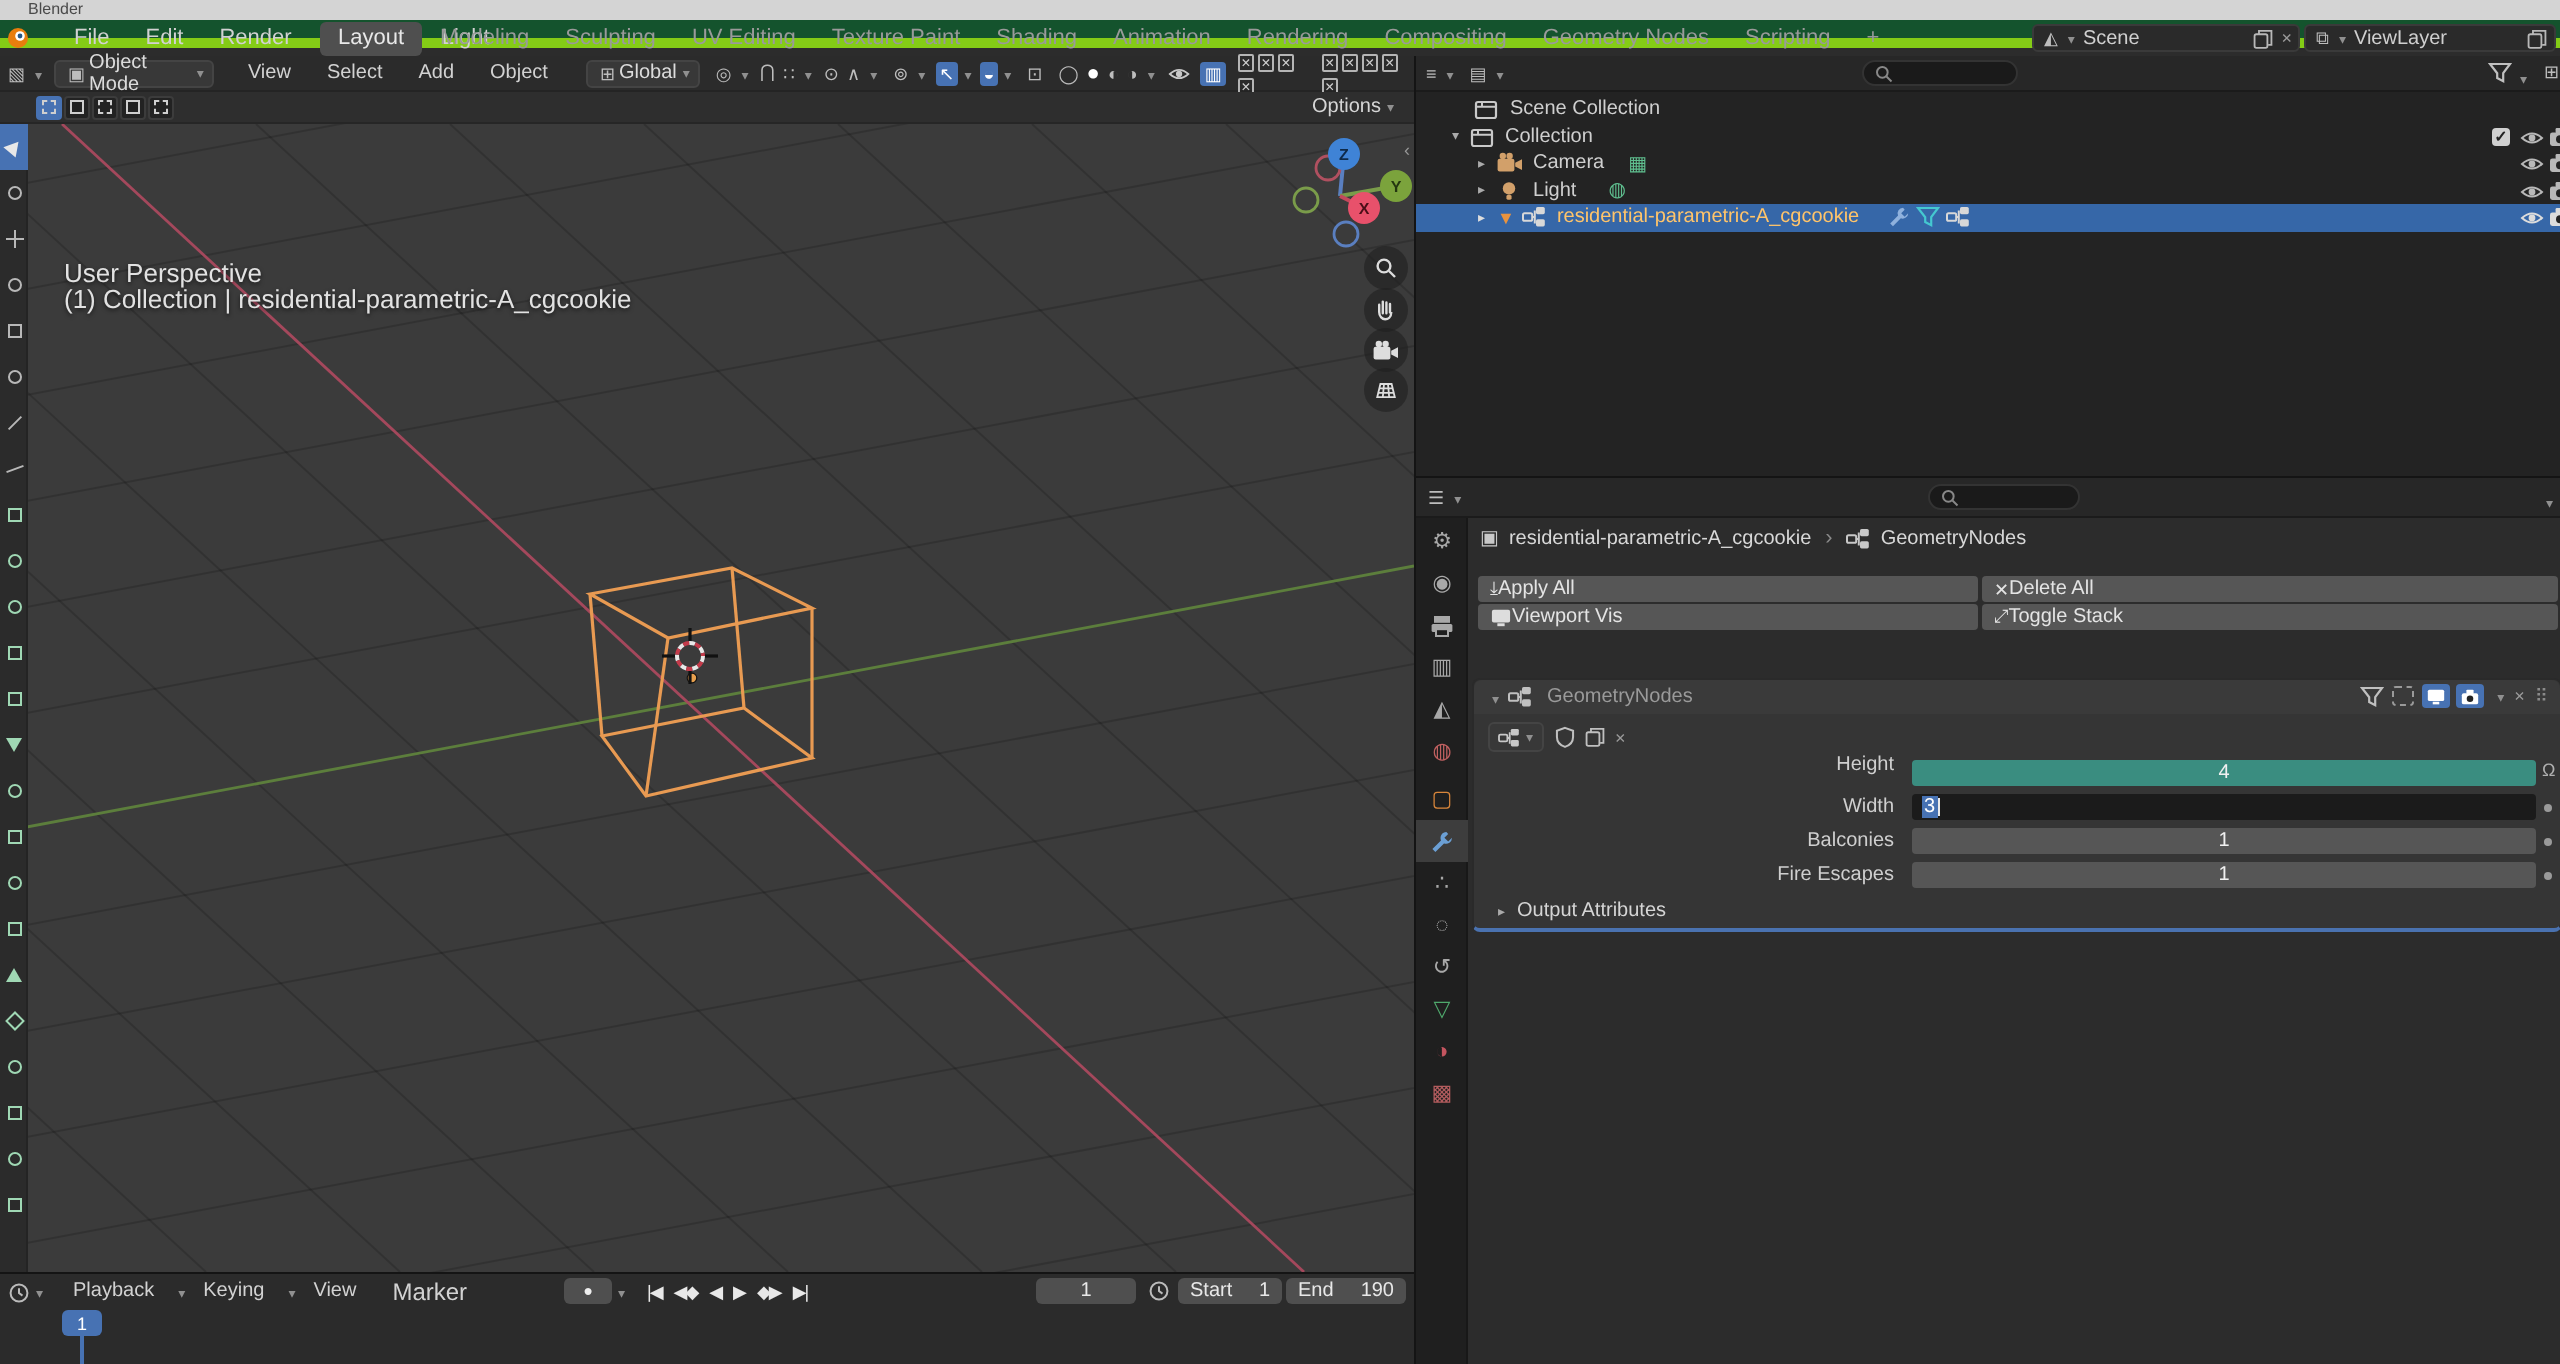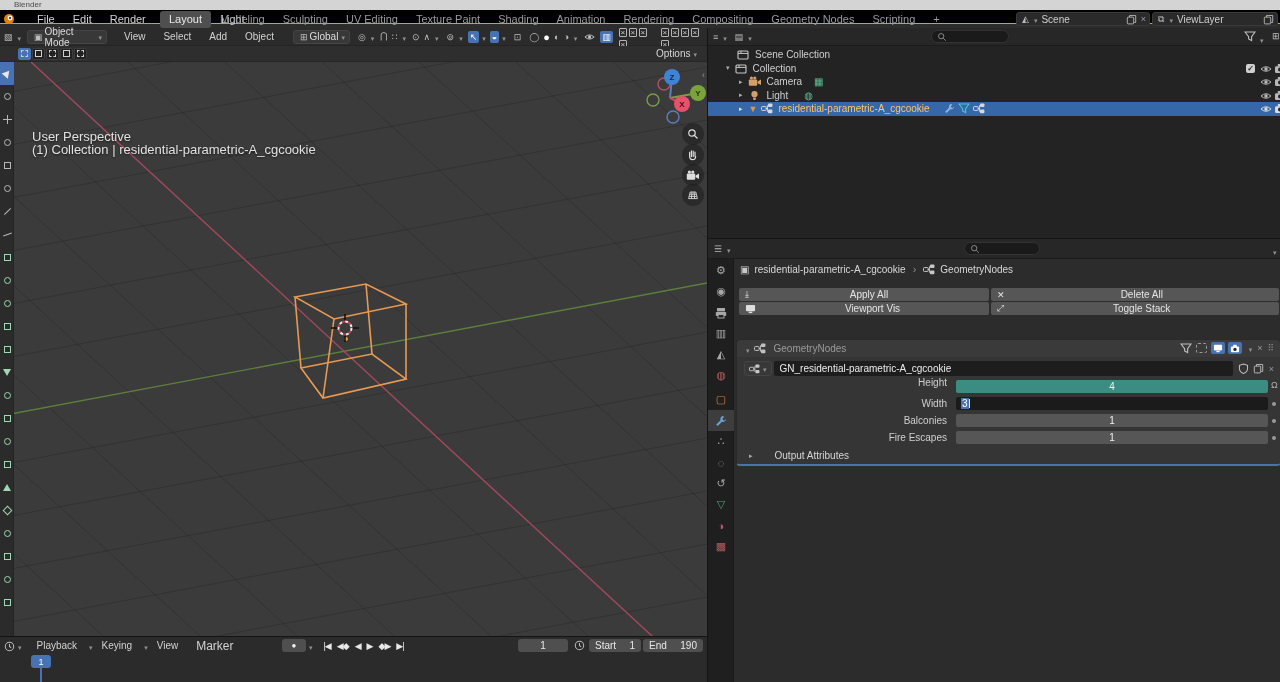--- a/index.html
+++ b/index.html
@@ -5,21 +5,21 @@
   *{box-sizing:border-box;margin:0;padding:0}
   html,body{width:1280px;height:682px;overflow:hidden}
   body{position:relative;background:#2c2c2c;font-family:"Liberation Sans",sans-serif;color:#c8c8c8;font-size:11px}
   .abs{position:absolute}
   .row{display:flex;align-items:center}
   .chev::after{content:"▾";font-size:7px;color:#909090;margin-left:3px}
   .xg{color:#9a9a9a;font-size:9px}
   
   #titlebar{left:0;top:0;width:1280px;height:10px;background:#d4d4d4;color:#4a4a4a;font-size:8px;line-height:10px;padding-left:14px}
   
-  #topbar{left:0;top:10px;width:1280px;height:14px;background:#000000;border-bottom:1px solid #84cc16}
+  #topbar{left:0;top:10px;width:1280px;height:14px;background:#14532d;border-bottom:5px solid #84cc16}
   .menu{color:#d2d2d2;font-size:11px;padding:0 9px;line-height:18px;display:inline-block}
   .wstab{color:#9a9a9a;font-size:11px;padding:1px 9px;border-radius:3px;display:inline-block;line-height:15px}
   .wstab.active{background:#4f4f4f;color:#e8e8e8}
   .idblock{height:14px;background:#2a2a2a;border:1px solid #3a3a3a;border-radius:3px;display:flex;align-items:center;padding:0 3px;font-size:10px;color:#cfcfcf}
   
   #vph{left:0;top:28px;width:707px;height:18px;background:#2b2b2b;border-bottom:1px solid #242424}
   .chip{height:14px;background:#383838;border:1px solid #444;border-radius:3px;display:flex;align-items:center;padding:0 4px;font-size:10px;color:#dcdcdc}
   .hic{color:#bdbdbd;font-size:9px;margin:0 2px}
   .bluechip{background:#4772b3;border-radius:2px;color:#fff;padding:0 2px;font-size:9px;height:12px;display:inline-flex;align-items:center}
   .xbox{display:inline-block;width:8px;height:9px;border:1px solid #b5b5b5;border-radius:1px;color:#cfcfcf;font-size:8px;line-height:7px;text-align:center;margin-right:2px}
@@ -58,21 +58,21 @@
   .orow.sel{background:#3667a8;color:#e8e8e8}
   .oname-active{color:#ffc46a}
   .cb{width:9px;height:9px;background:#d0d0d0;border-radius:2px;color:#222;font-size:8px;line-height:9px;text-align:center;font-weight:bold}
   
   #props{left:707px;top:238px;width:573px;height:444px;background:#2c2c2c;border-left:1px solid #141414;border-top:1px solid #141414}
   #propshead{left:0;top:0;width:573px;height:20px;background:#272727;border-bottom:1px solid #1b1b1b}
   #ptabs{left:0;top:20px;width:26px;height:424px;background:#1f1f1f;border-right:1px solid #181818}
   .vtab{position:absolute;left:0;width:26px;height:21px;display:flex;align-items:center;justify-content:center;font-size:11px;color:#a8a8a8}
   .vtab.act{background:#3d3d3d}
   .btnrow{position:absolute;height:13px;background:#565656;border-radius:2px;display:flex;align-items:center;color:#e4e4e4;font-size:10px}
-  .btnrow .lbl{flex:1;text-align:center}
+  .btnrow .lbl{flex:1;text-align:left}
   .field{position:absolute;height:13px;border-radius:2px;font-size:10px;display:flex;align-items:center;justify-content:center;color:#f0f0f0}
   .flabel{position:absolute;height:13px;line-height:13px;text-align:right;color:#cfcfcf;font-size:10px}
   .pdot{position:absolute;width:4px;height:4px;border-radius:50%;background:#9a9a9a}
   svg{display:block}
 </style>
 </head>
 <body>
 
 <svg width="0" height="0" style="position:absolute">
   <defs>
@@ -662,23 +662,20 @@
         <span style="margin-left:5px;color:#8a8a8a;font-size:9px">⠿</span>
       </div>
     </div>
     <div class="abs row" style="left:7px;top:21px;width:530px;height:15px">
       <span class="chip" style="height:15px">
           <svg width="11" height="10" style="color:#c8c8c8">
             <use href="#i-nodes"></use>
           </svg>
           <span class="chev"></span>
         </span>
-      <div class="row" style="margin-left:2px;flex:1;height:15px;background:#1d1d1d;border-radius:2px;padding-left:6px">
-        <span style="font-size:10px;color:#ececec">GN_residential-parametric-A_cgcookie</span>
-      </div>
       <svg width="11" height="11" style="color:#c0c0c0;margin-left:5px">
           <use href="#i-shield"></use>
         </svg>
       <svg width="11" height="11" style="color:#c0c0c0;margin-left:4px">
           <use href="#i-copy"></use>
         </svg>
       <span class="xg" style="margin-left:5px">×</span>
     </div>
 
     <div class="flabel" style="left:0;top:36px;width:210px">Height</div>
@@ -701,16 +698,16 @@
     <span class="pdot" style="left:535px;top:79px"></span>
 
     <div class="flabel" style="left:0;top:91px;width:210px">Fire Escapes</div>
     <div class="field" style="left:219px;top:91px;width:312px;background:#565656">
         <span>1</span>
       </div>
     <span class="pdot" style="left:535px;top:96px"></span>
 
     <div class="abs row" style="left:12px;top:110px">
       <span style="font-size:7px;color:#aaa">▸</span>
-      <span style="margin-left:22px;font-size:10px;color:#d5d5d5">Output Attributes</span>
+      <span style="margin-left:6px;font-size:10px;color:#d5d5d5">Output Attributes</span>
     </div>
   </div>
 </div>
 
 </body></html>

